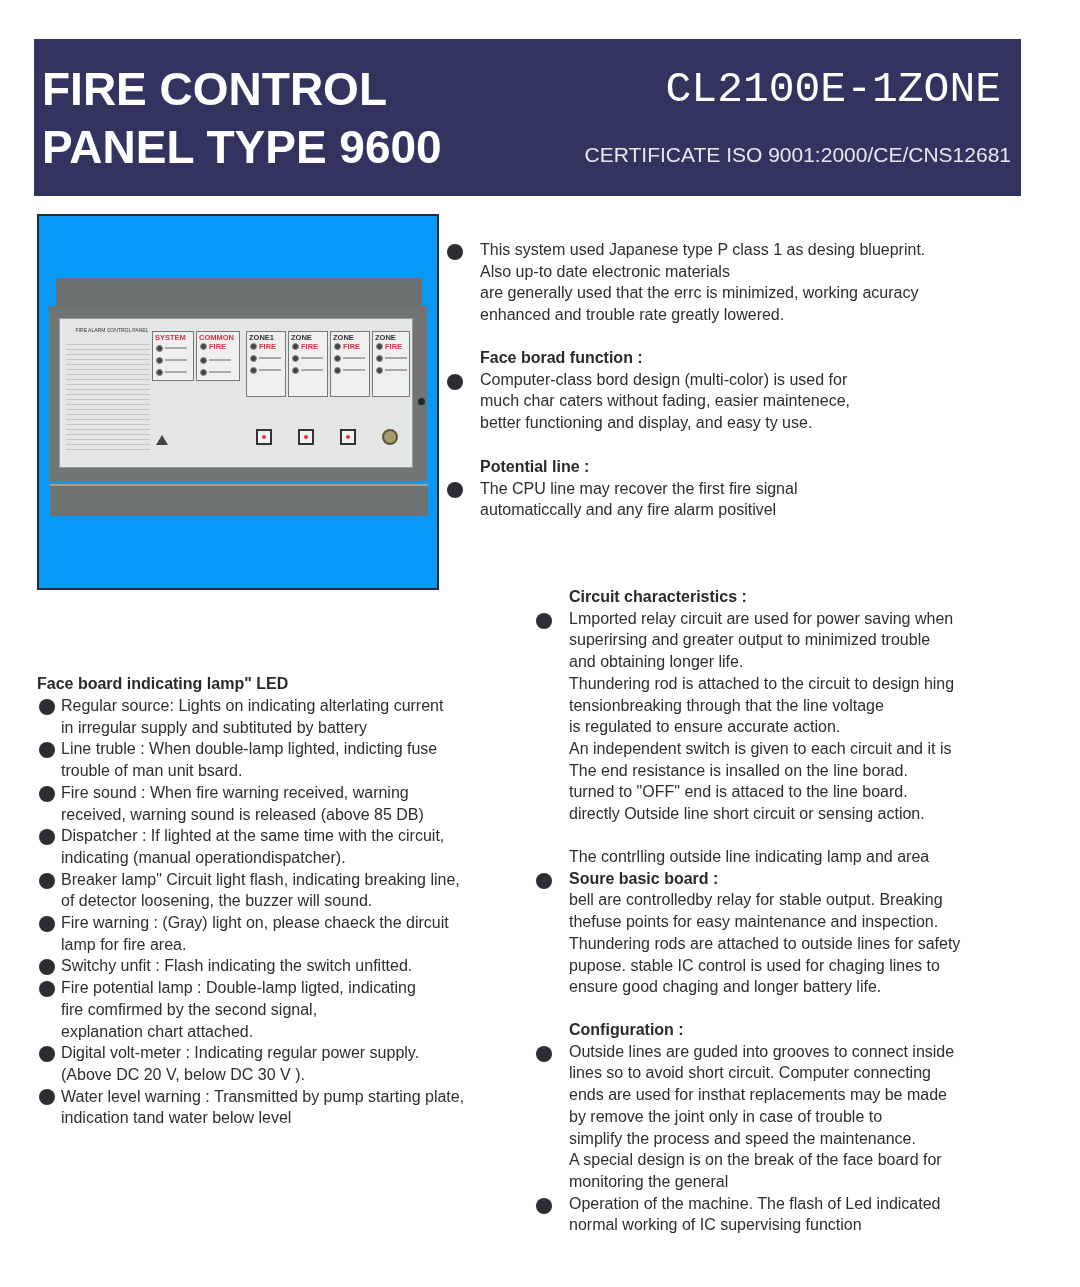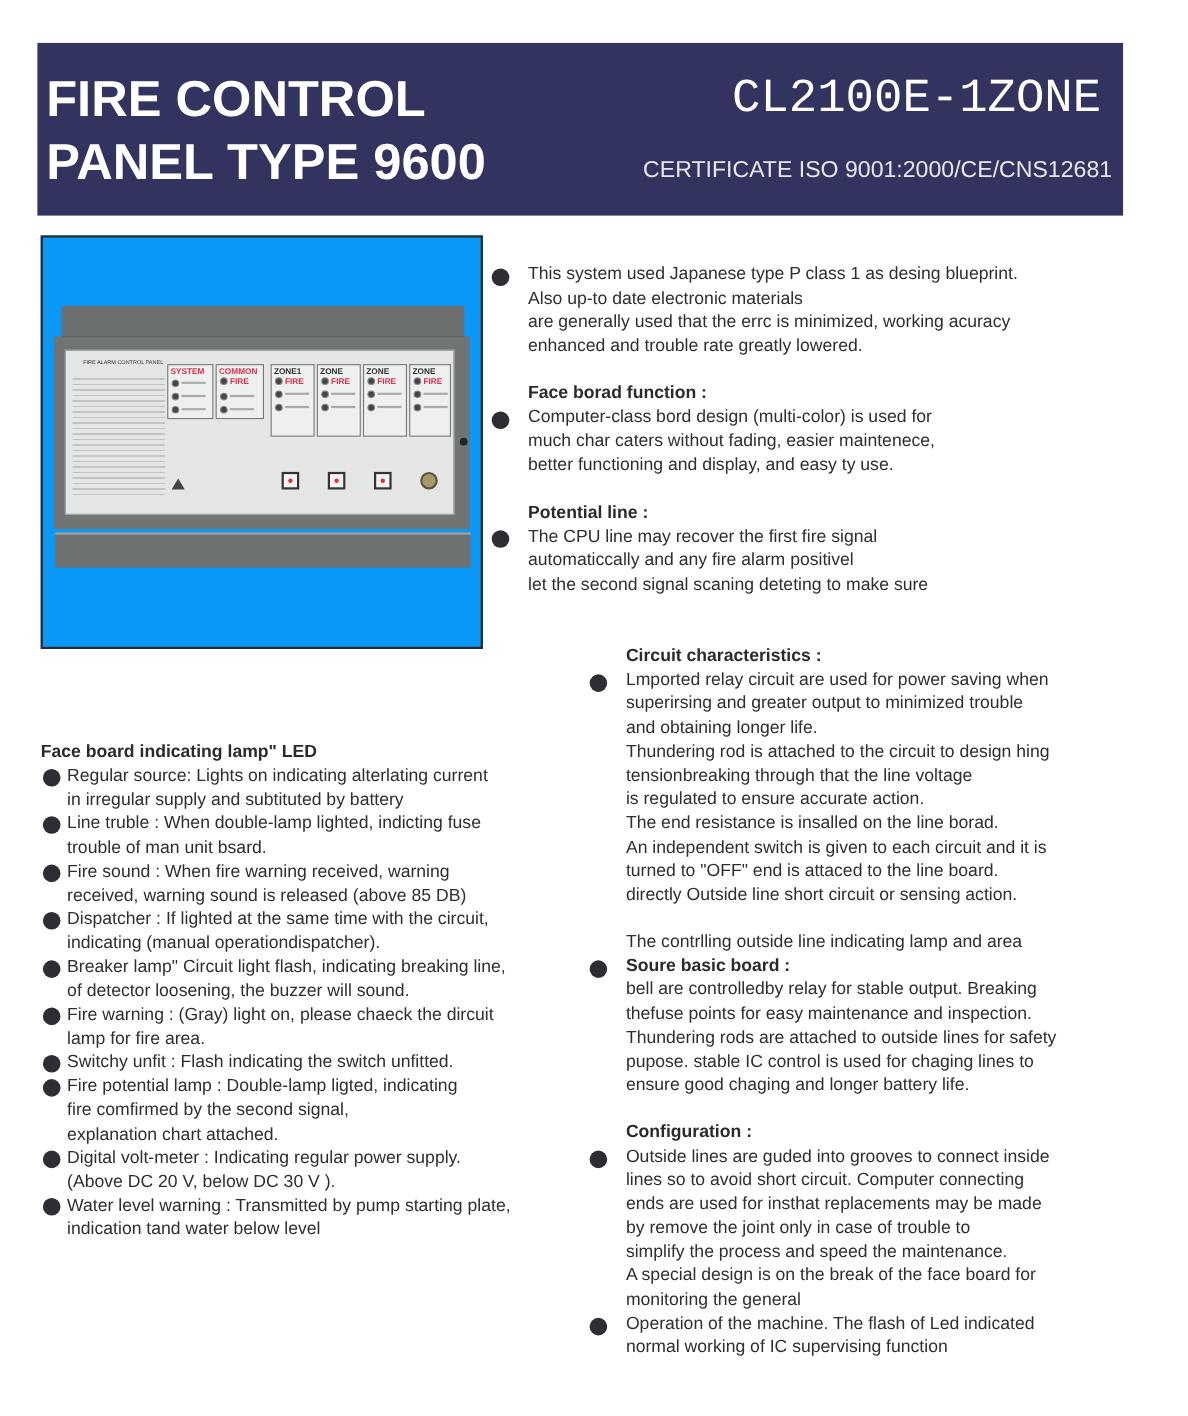--- a/index.html
+++ b/index.html
@@ -136,21 +136,20 @@
   <span class="line">Computer-class bord design (multi-color) is used for</span>
   <span class="line">much char caters without fading, easier maintenece,</span>
   <span class="line">better functioning and display, and easy ty use.</span>
 </div>
 
 <div class="bul" style="left:447px;top:482px;"></div>
 <div class="block" style="left:480px;top:456px;">
   <span class="line h">Potential line :</span>
   <span class="line">The CPU line may recover the first fire signal</span>
   <span class="line">automaticcally and any fire alarm positivel</span>
-  <span class="line">let the second signal scaning deteting to make sure</span>
 </div>
 
 <div class="block" style="left:37px;top:673px;">
   <span class="line h">Face board indicating lamp" LED</span>
 </div>
 <div class="bul" style="left:39px;top:699px;"></div>
 <div class="bul" style="left:39px;top:742px;"></div>
 <div class="bul" style="left:39px;top:786px;"></div>
 <div class="bul" style="left:39px;top:829px;"></div>
 <div class="bul" style="left:39px;top:873px;"></div>
@@ -184,22 +183,22 @@
 
 <div class="bul" style="left:536px;top:613px;"></div>
 <div class="block" style="left:569px;top:586px;">
   <span class="line h">Circuit characteristics :</span>
   <span class="line">Lmported relay circuit are used for power saving when</span>
   <span class="line">superirsing and greater output to minimized trouble</span>
   <span class="line">and obtaining longer life.</span>
   <span class="line">Thundering rod is attached to the circuit to design hing</span>
   <span class="line">tensionbreaking through that the line voltage</span>
   <span class="line">is regulated to ensure accurate action.</span>
+  <span class="line">An independent switch is given to each circuit and it is</span>
   <span class="line">The end resistance is insalled on the line borad.</span>
-  <span class="line">An independent switch is given to each circuit and it is</span>
   <span class="line">turned to  "OFF" end is attaced to the line board.</span>
   <span class="line">directly     Outside line short circuit or sensing action.</span>
 </div>
 
 <div class="bul" style="left:536px;top:873px;"></div>
 <div class="block" style="left:569px;top:846px;">
   <span class="line">The contrlling outside line indicating lamp and area</span>
   <span class="line h">Soure basic board :</span>
   <span class="line">bell are controlledby relay for stable output. Breaking</span>
   <span class="line">thefuse points for easy maintenance and inspection.</span>

